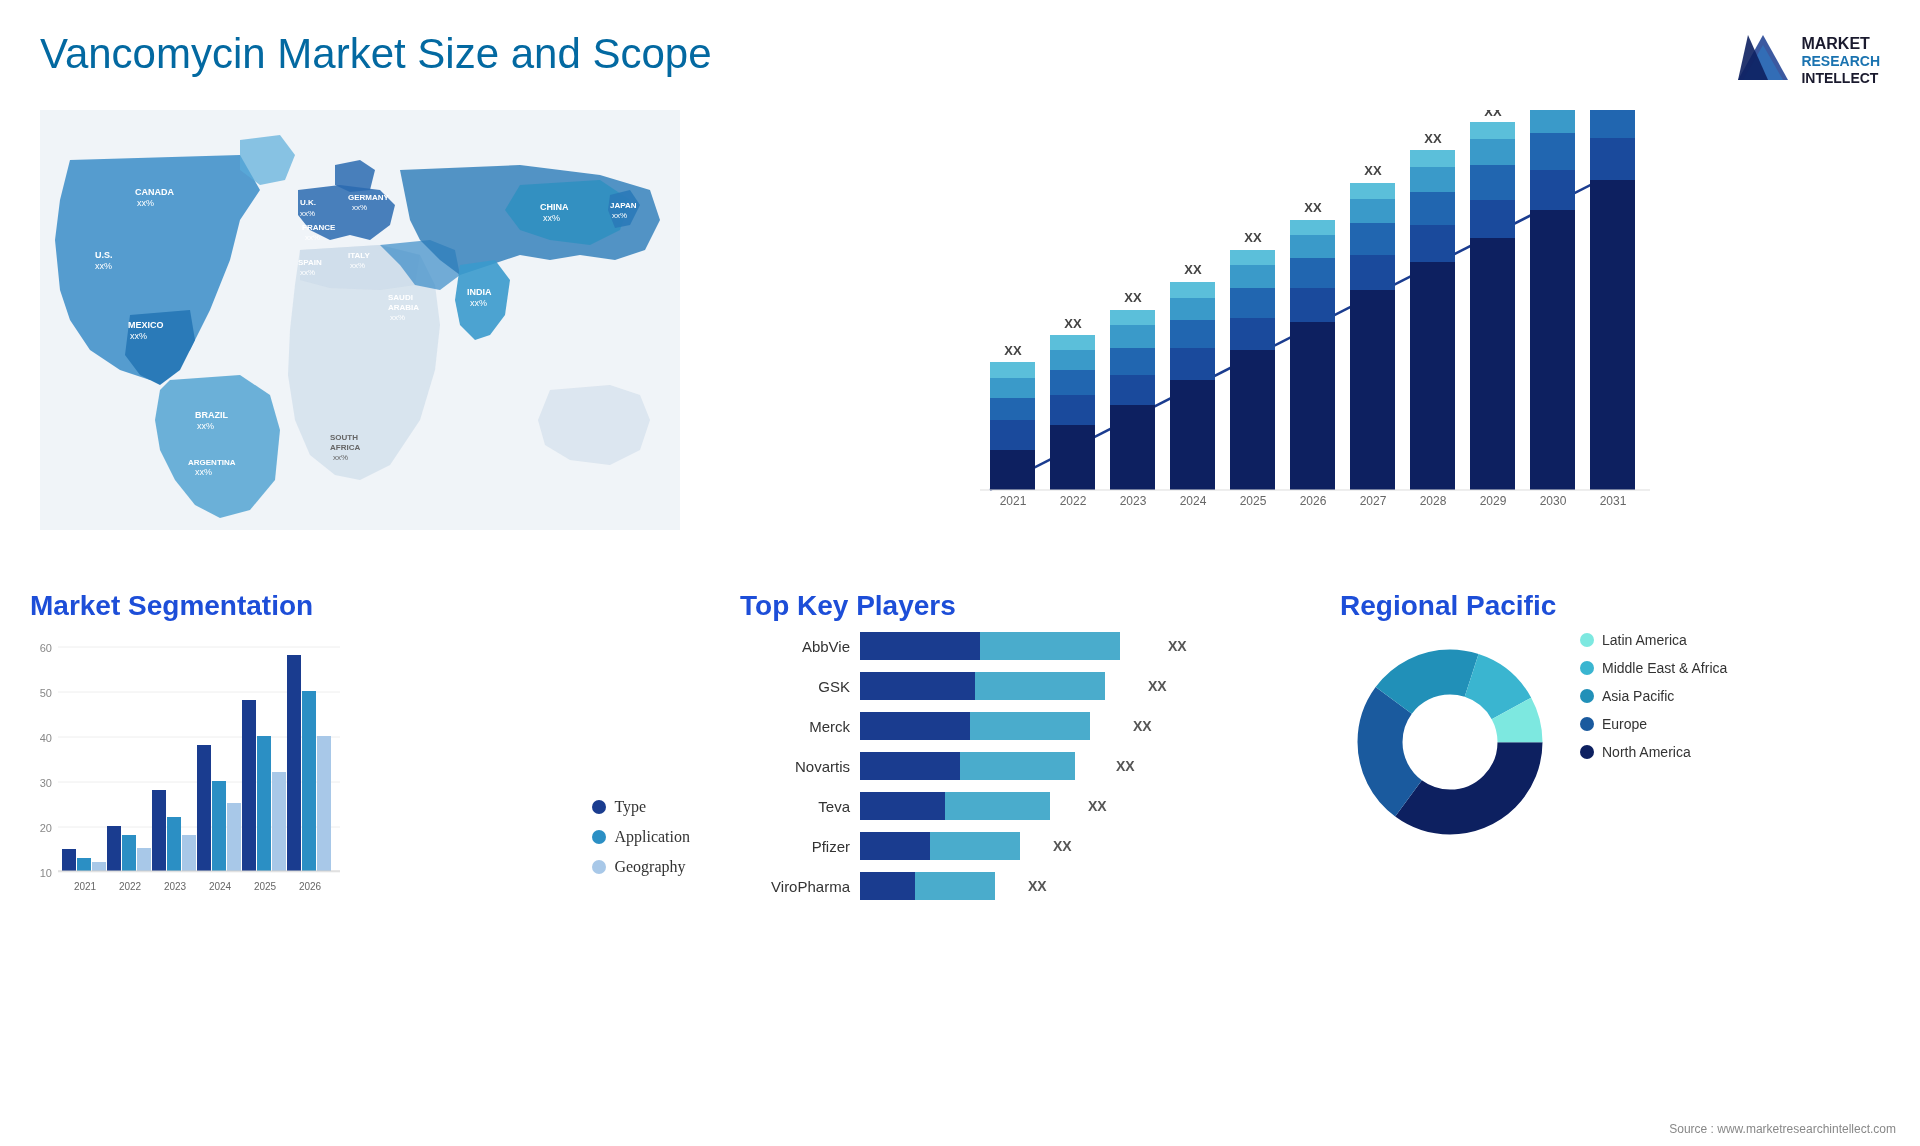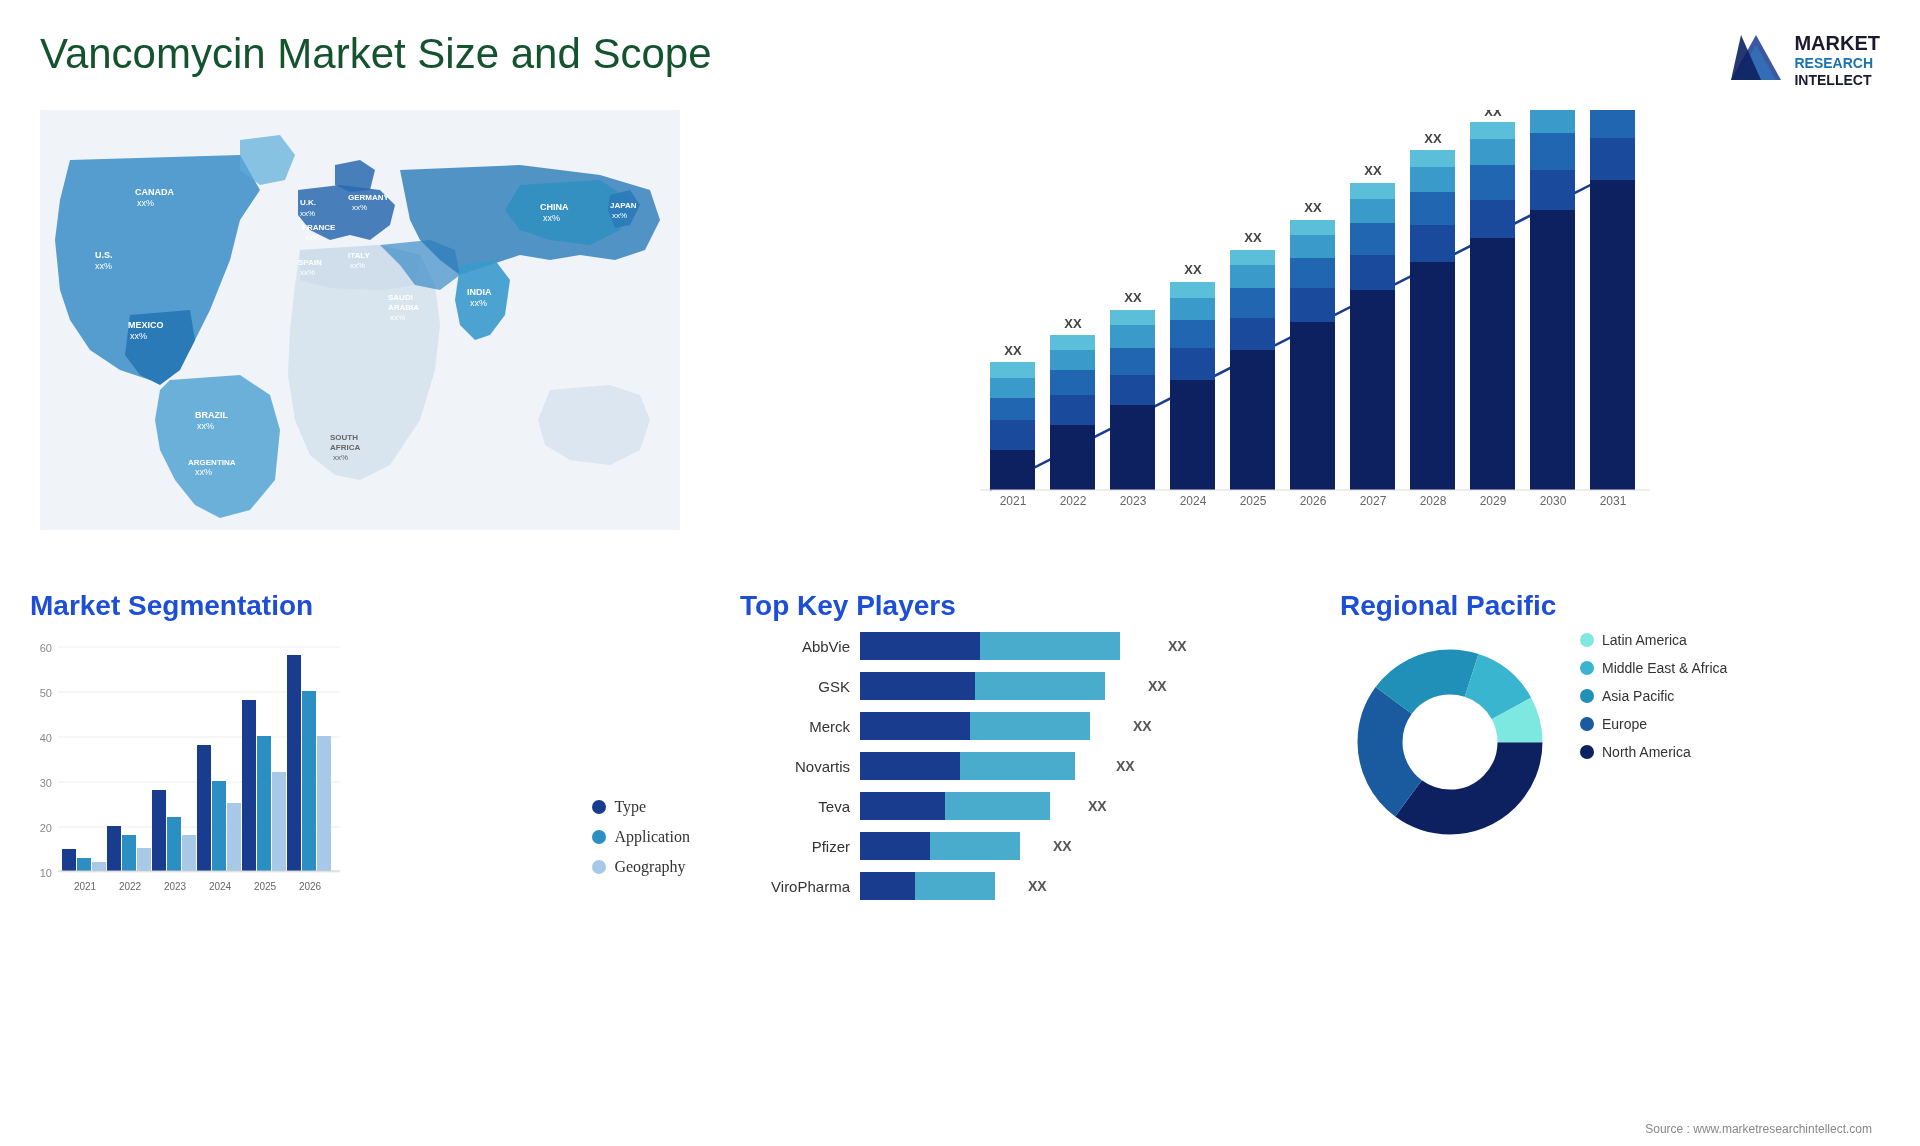--- a/index.html
+++ b/index.html
@@ -15,37 +15,37 @@
     
     .header {
       display: flex;
       justify-content: space-between;
       align-items: flex-start;
       padding: 30px 40px 10px 40px;
     }
     .page-title {
       font-size: 42px;
       font-weight: 400;
-      color: #14532d;
+      color: #0369a1;
     }
     .logo {
       display: flex;
       align-items: center;
       gap: 8px;
     }
     .logo-icon {
       width: 60px;
       height: 60px;
     }
     .logo-text {
       display: flex;
       flex-direction: column;
       line-height: 1.2;
     }
-    .logo-text .market { font-size: 20px; font-weight: 700; color: #1a1a2e; }
+    .logo-text .market { font-size: 16px; font-weight: 700; color: #1a1a2e; }
     .logo-text .research { font-size: 14px; font-weight: 700; color: #1a73b0; }
     .logo-text .intellect { font-size: 14px; font-weight: 700; color: #1a1a2e; }
 
     
     .main-content {
       display: grid;
       grid-template-columns: 680px 1fr;
       grid-template-rows: 480px auto;
       gap: 0;
       padding: 0 20px;
@@ -165,21 +165,21 @@
     }
     .reg-legend-dot {
       width: 14px;
       height: 14px;
       border-radius: 50%;
     }
 
     .source-text {
       position: absolute;
       bottom: 10px;
-      right: 48px;
+      right: 24px;
       font-size: 12px;
       color: #888;
     }
 
     
     .map-container {
       width: 640px;
       height: 420px;
       position: relative;
     }

